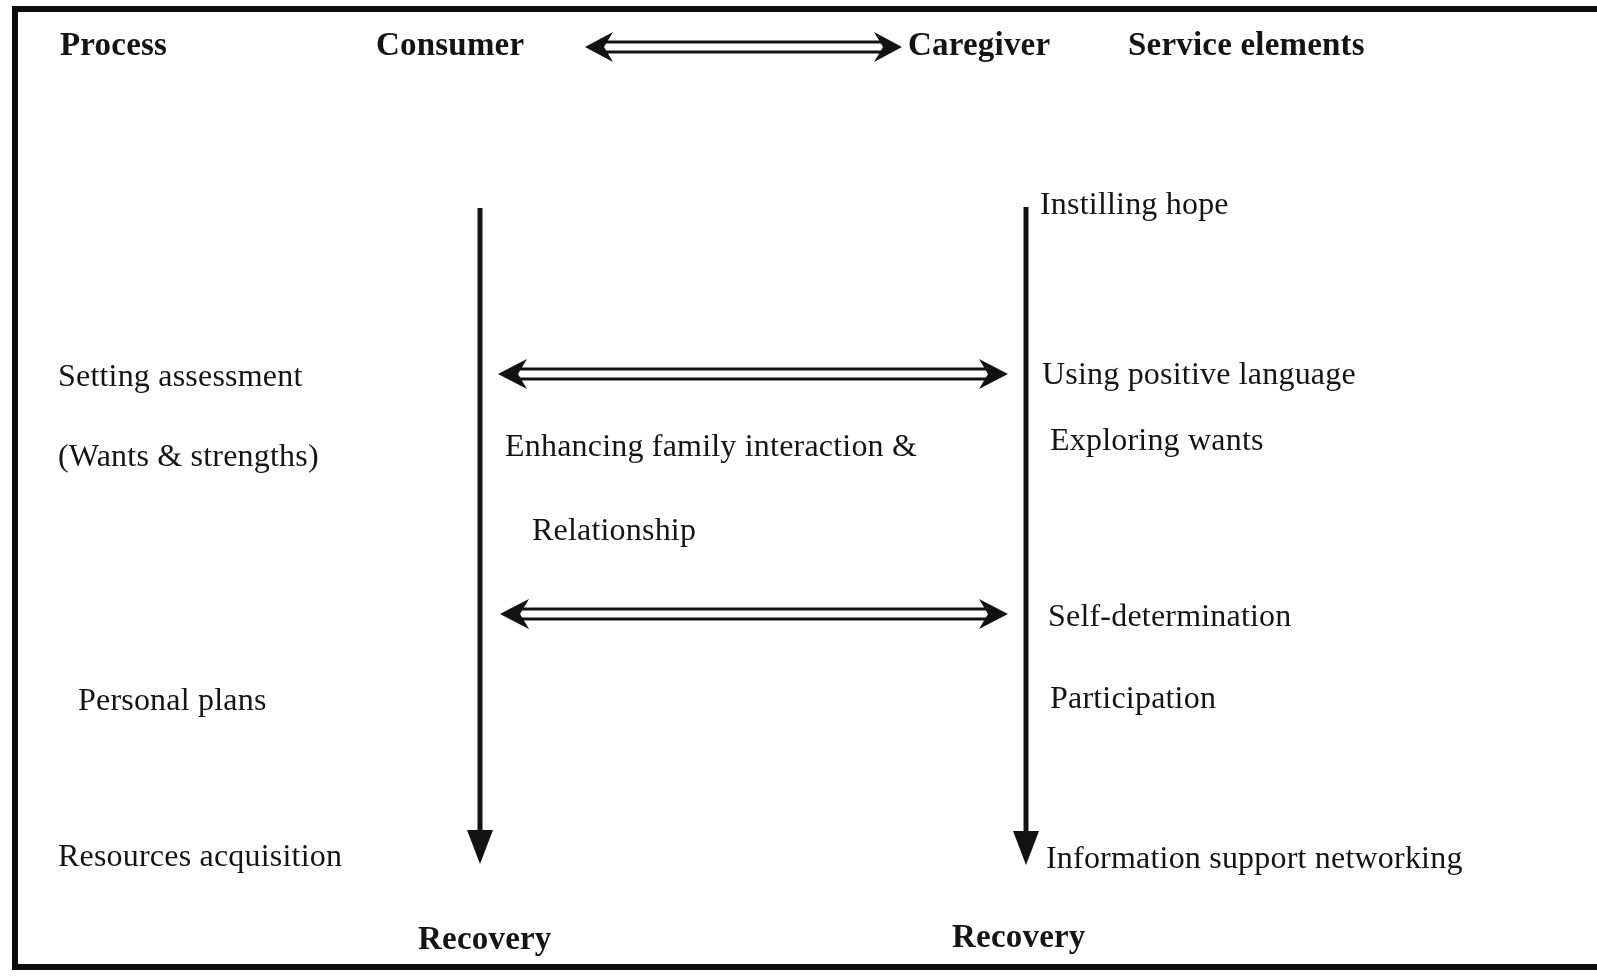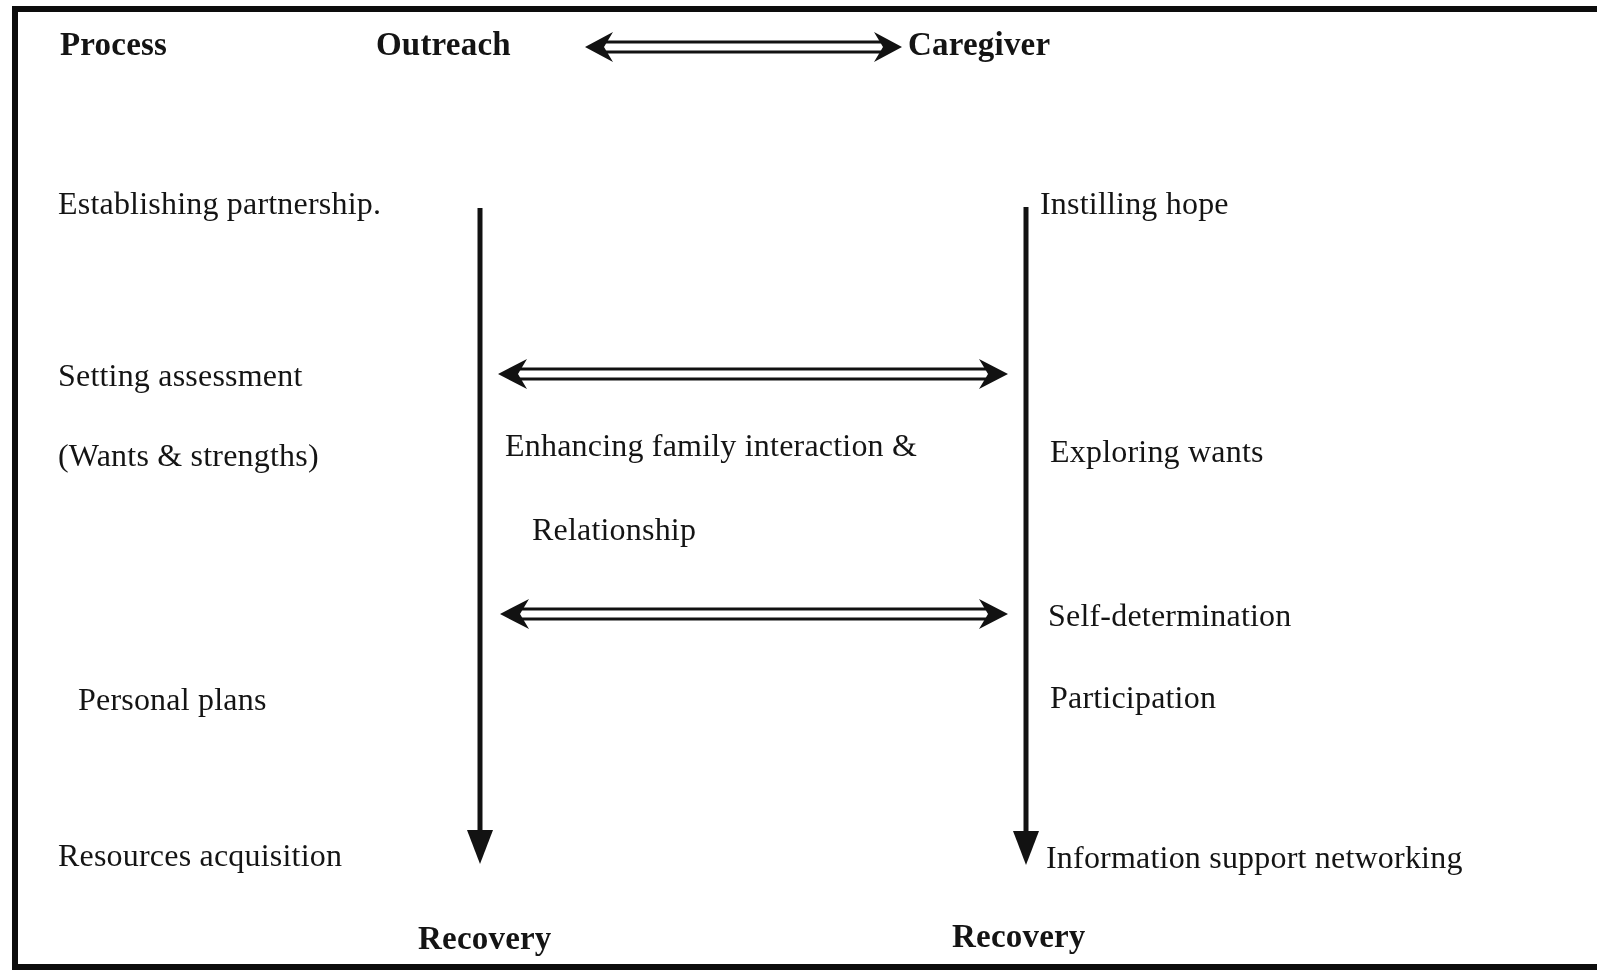--- a/index.html
+++ b/index.html
@@ -67,34 +67,35 @@
       <path d="M480 864 L467 830 L493 830 Z"></path>
     </g>
 
     <g>
       <line x1="1026" y1="207" x2="1026" y2="837" stroke-width="5"></line>
       <path d="M1026 865 L1013 831 L1039 831 Z"></path>
     </g>
   </svg>
 
   <span class="t b" style="left:60px;top:26px">Process</span>
-  <span class="t b" style="left:376px;top:26px">Outreach</span>
+  <span class="t b" style="left:376px;top:26px">Consumer</span>
   <span class="t b" style="left:908px;top:26px">Caregiver</span>
+  <span class="t b" style="left:1128px;top:26px">Service elements</span>
 
-  <span class="t" style="left:58px;top:186px">Establishing partnership.</span>
   <span class="t" style="left:58px;top:358px">Setting assessment</span>
   <span class="t" style="left:58px;top:438px">(Wants &amp; strengths)</span>
   <span class="t" style="left:58px;top:838px">Resources acquisition</span>
   <span class="t" style="left:78px;top:682px">Personal plans</span>
 
   <span class="t" style="left:505px;top:428px">Enhancing family interaction &amp;</span>
   <span class="t" style="left:532px;top:512px">Relationship</span>
 
   <span class="t" style="left:1040px;top:186px">Instilling hope</span>
-  <span class="t" style="left:1050px;top:434px">Exploring wants</span>
+  <span class="t" style="left:1042px;top:356px">Using positive language</span>
+  <span class="t" style="left:1050px;top:422px">Exploring wants</span>
   <span class="t" style="left:1048px;top:598px">Self-determination</span>
   <span class="t" style="left:1050px;top:680px">Participation</span>
   <span class="t" style="left:1046px;top:840px">Information support networking</span>
 
   <span class="t b" style="left:418px;top:920px">Recovery</span>
   <span class="t b" style="left:952px;top:918px">Recovery</span>
 
 </div>
 
 </body></html>

